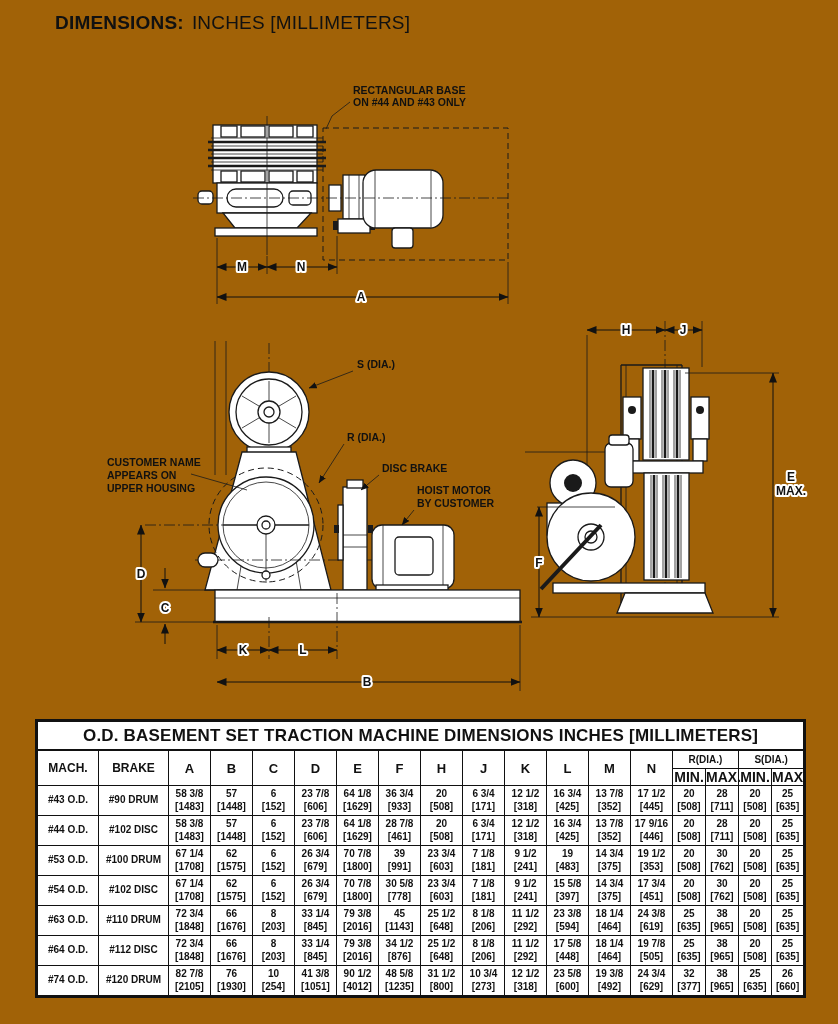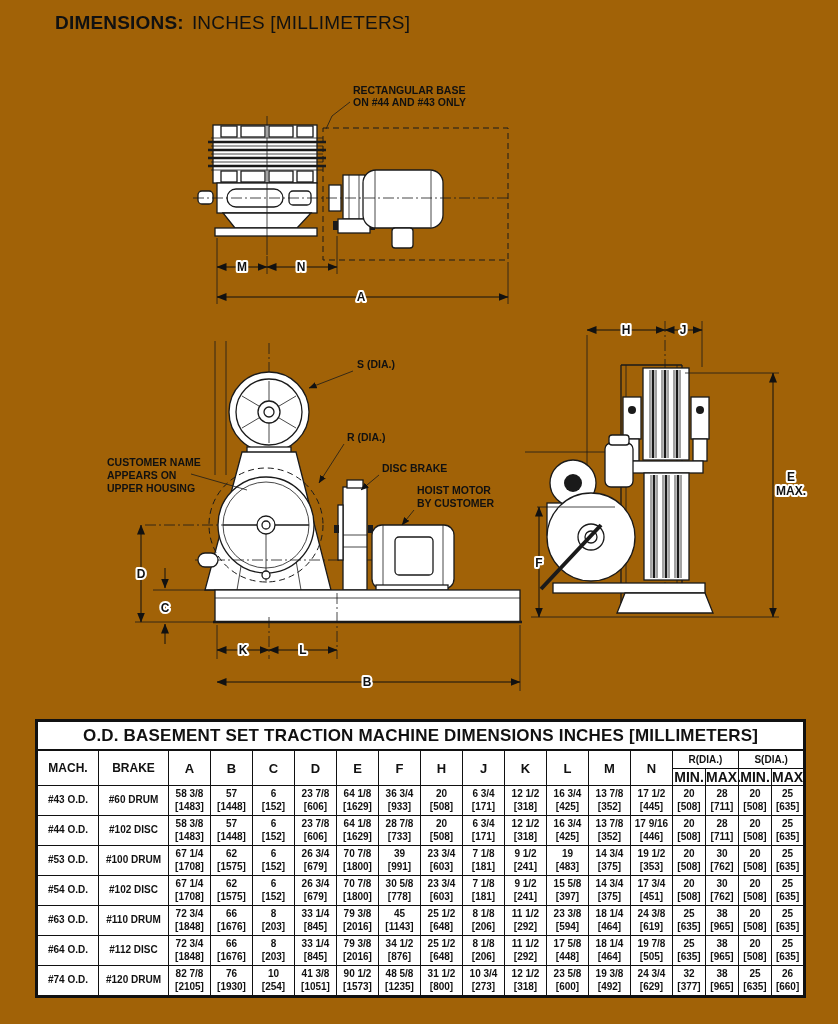--- a/index.html
+++ b/index.html
@@ -380,21 +380,21 @@
         <tr>
           <th class="hsub">MIN.</th>
           <th class="hsub">MAX.</th>
           <th class="hsub">MIN.</th>
           <th class="hsub">MAX.</th>
         </tr>
       </thead>
       <tbody>
           <tr>
             <td class="mach">#43 O.D.</td>
-            <td class="brake">#60 DRUM</td>
+            <td class="brake">#90 DRUM</td>
             <td>
               <div>58 3/8</div>
               <div>[1483]</div>
             </td>
             <td>
               <div>57</div>
               <div>[1448]</div>
             </td>
             <td>
               <div>6</div>
@@ -471,21 +471,21 @@
             <td>
               <div>23 7/8</div>
               <div>[606]</div>
             </td>
             <td>
               <div>64 1/8</div>
               <div>[1629]</div>
             </td>
             <td>
               <div>28 7/8</div>
-              <div>[733]</div>
+              <div>[461]</div>
             </td>
             <td>
               <div>20</div>
               <div>[508]</div>
             </td>
             <td>
               <div>6 3/4</div>
               <div>[171]</div>
             </td>
             <td>
@@ -807,21 +807,21 @@
             <td>
               <div>10</div>
               <div>[254]</div>
             </td>
             <td>
               <div>41 3/8</div>
               <div>[1051]</div>
             </td>
             <td>
               <div>90 1/2</div>
-              <div>[1573]</div>
+              <div>[4012]</div>
             </td>
             <td>
               <div>48 5/8</div>
               <div>[1235]</div>
             </td>
             <td>
               <div>31 1/2</div>
               <div>[800]</div>
             </td>
             <td>

